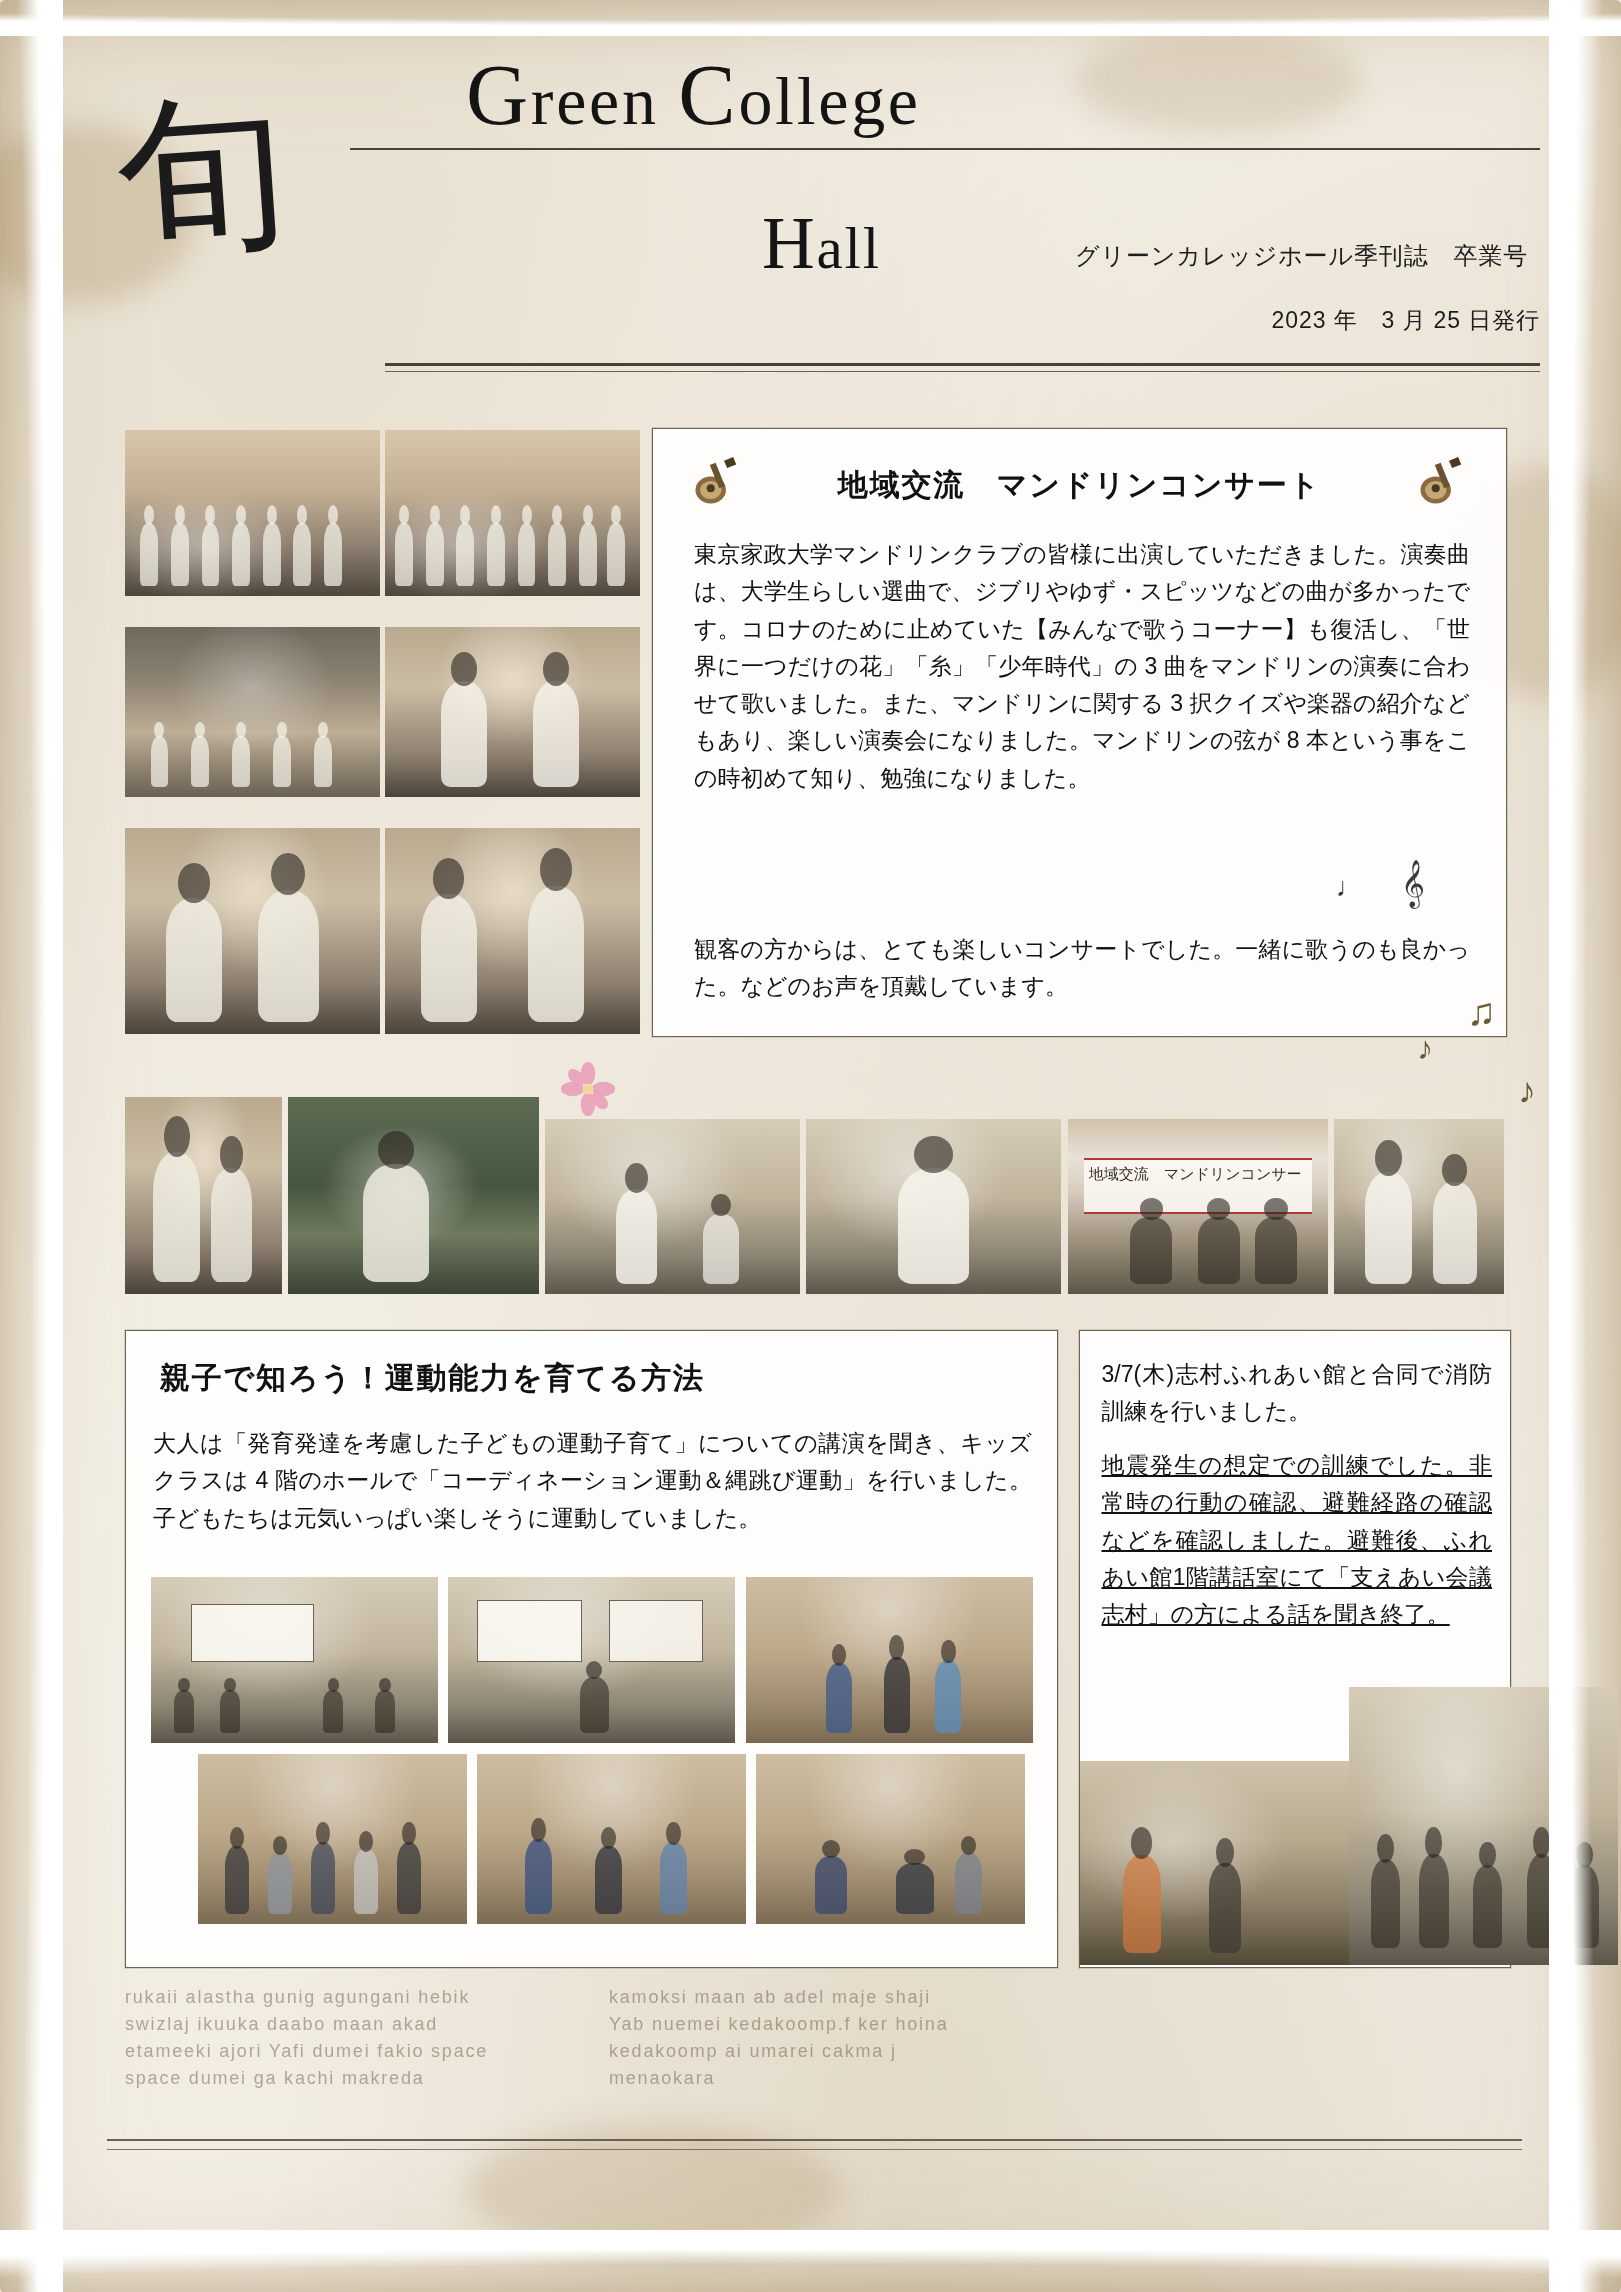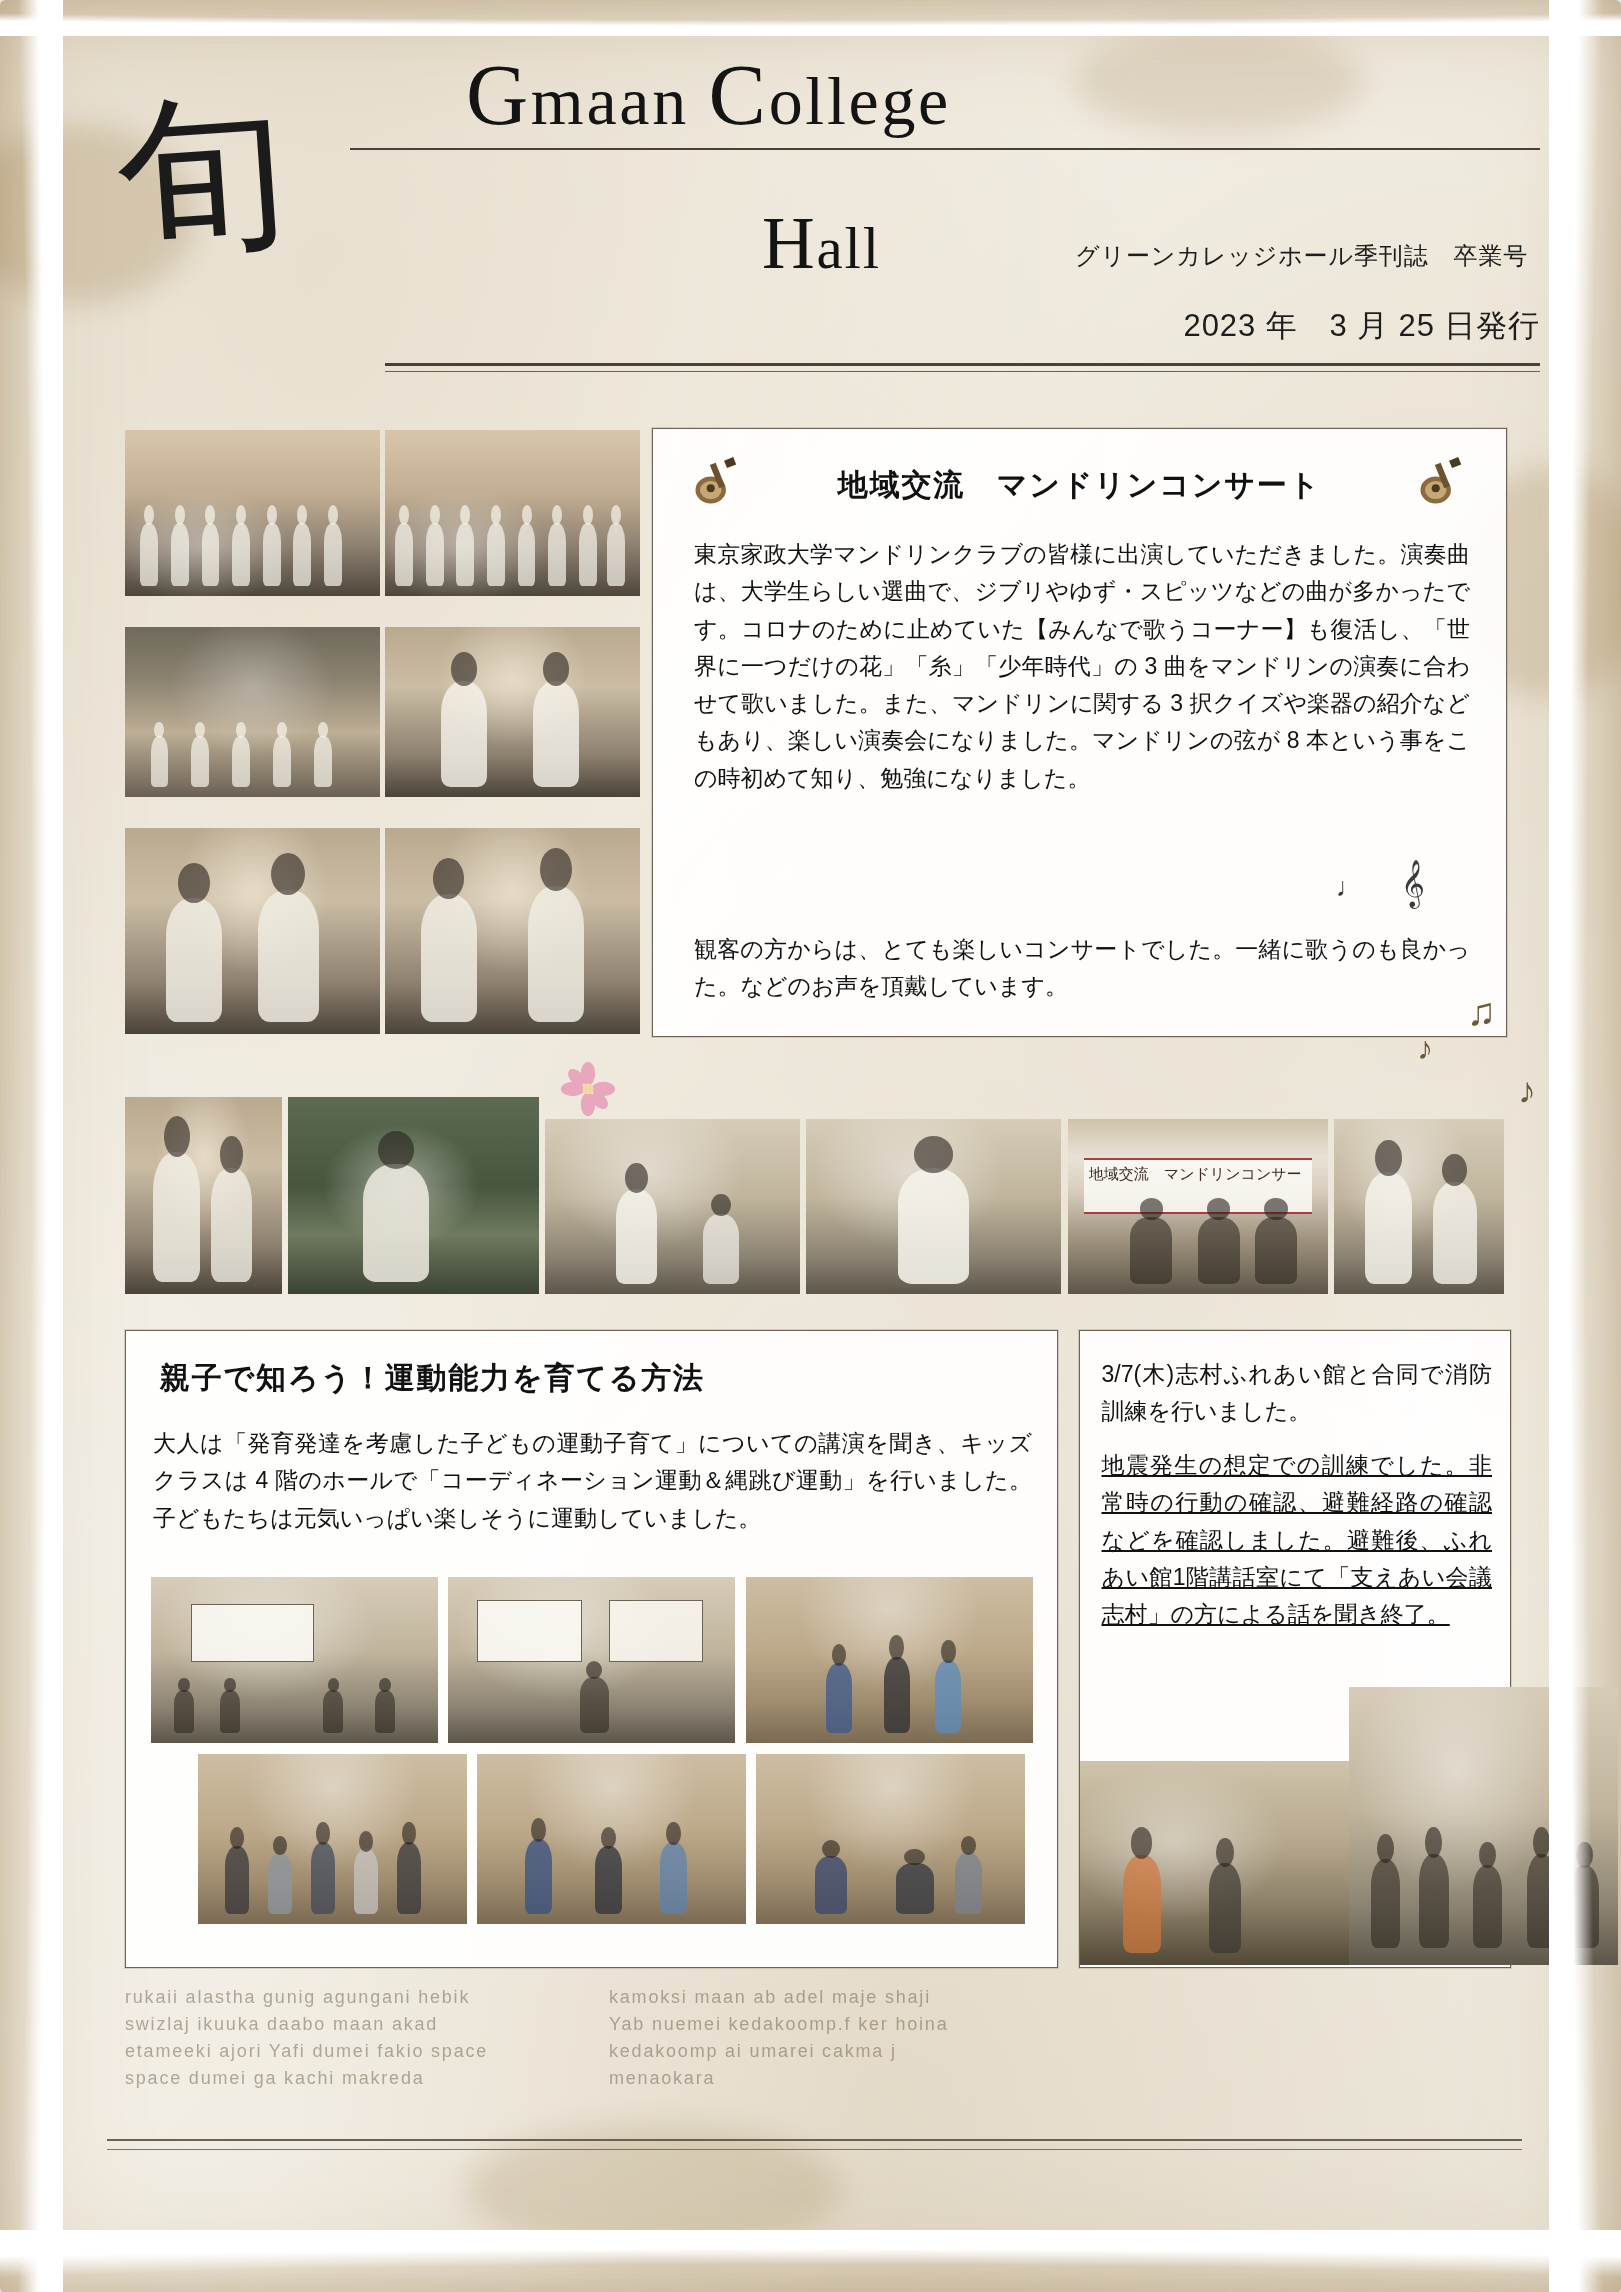--- a/index.html
+++ b/index.html
@@ -107,21 +107,21 @@
     top: 204px;
     font-size: 24px;
     color: #1d1d1d;
     letter-spacing: 0.9px;
     white-space: nowrap;
   }
   #issue-date {
     position: absolute;
     right: 9px;
     top: 269px;
-    font-size: 31px;
+    font-size: 23px;
     color: #1d1d1d;
     letter-spacing: 0.9px;
     white-space: nowrap;
   }
   #rule-2 {
     position: absolute;
     left: 304px; right: 9px; top: 327px;
     height: 2.7px;
     background: #4a4036;
   }
@@ -257,21 +257,21 @@
 
   <div class="scorch" style="left:-36px;top:125px;width:233px;height:179px;background:rgba(150,118,64,0.25);"></div>
   <div class="scorch" style="right:-27px;top:466px;width:197px;height:233px;background:rgba(150,118,64,0.22);"></div>
   <div class="scorch" style="left:1075px;top:27px;width:287px;height:107px;background:rgba(150,118,64,0.18);"></div>
   <div class="scorch" style="left:466px;bottom:36px;width:376px;height:134px;background:rgba(150,118,64,0.20);"></div>
 
   <div id="masthead">
     <div id="brush-kanji">旬</div>
 
     <div id="title-main">
-      <span class="cap">G</span><span>maan </span><span class="cap">C</span><span>ollege</span>
+      <span class="cap">G</span><span>reen </span><span class="cap">C</span><span>ollege</span>
     </div>
 
     <div id="rule-1"></div>
 
     <div id="title-sub">
       <span class="cap">H</span><span>all</span>
     </div>
 
     <div id="subtitle-jp">グリーンカレッジホール季刊誌　卒業号</div>
     <div id="issue-date">2023 年　3 月 25 日発行</div>

